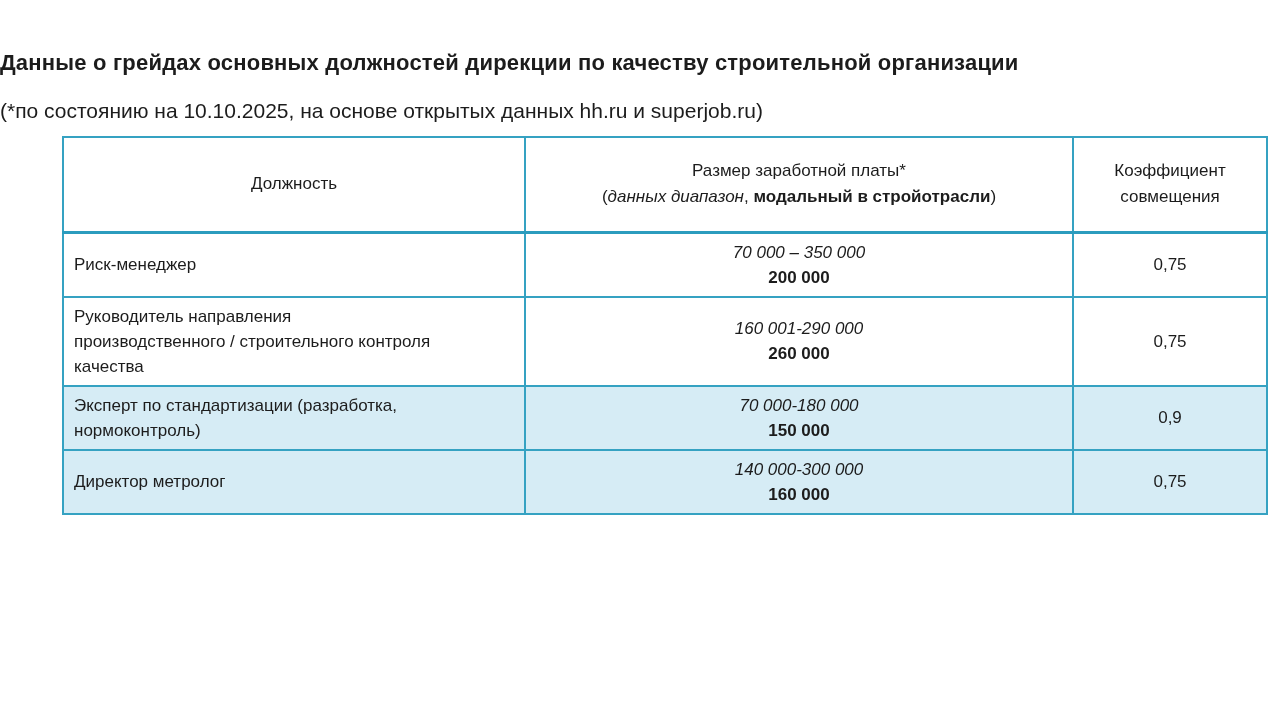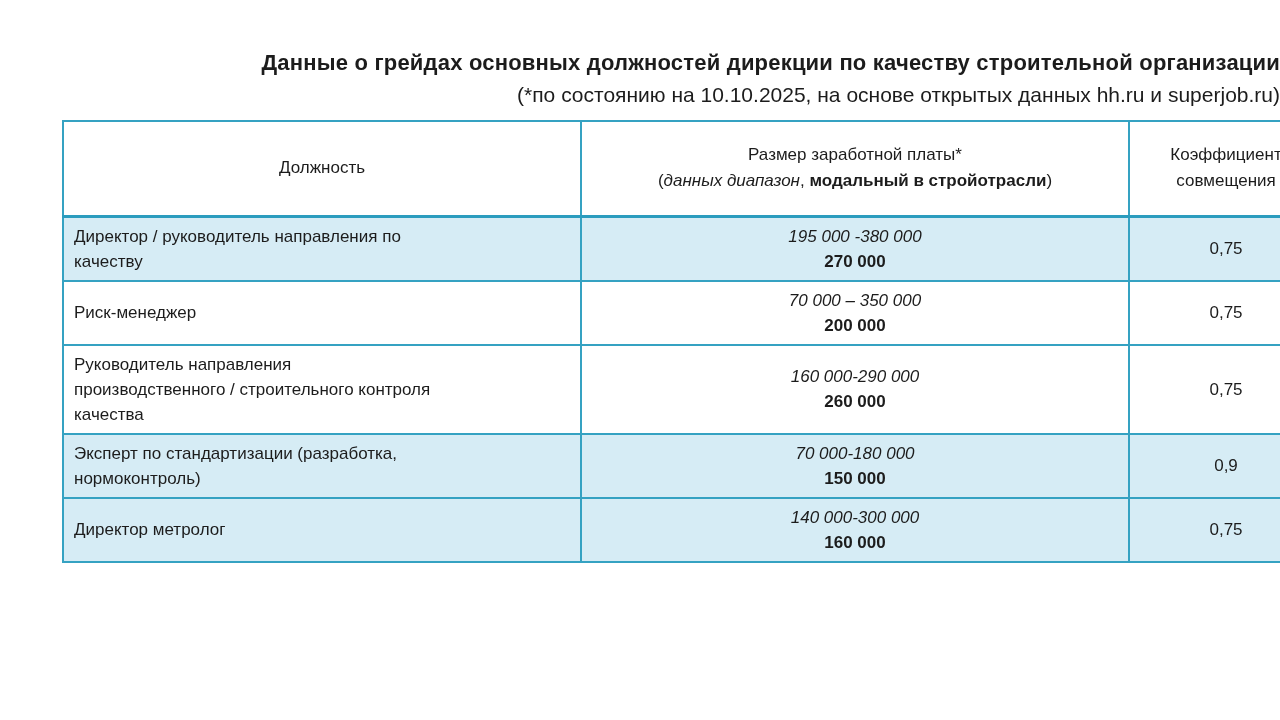--- a/index.html
+++ b/index.html
@@ -7,36 +7,36 @@
     --rule:#2B9CBE;
     --alt:#D6ECF5;
     --text:#1C1C1C;
   }
   *{box-sizing:border-box;margin:0;padding:0}
   html,body{background:#ffffff}
   body{
     width:1280px;height:720px;overflow:hidden;
     font-family:"Liberation Sans",sans-serif;color:var(--text);
   }
-  .titles{margin-top:50px;text-align:right}
+  .titles{margin-top:50px;text-align:left}
   .title{font-size:22px;font-weight:700;letter-spacing:.2px}
-  .subtitle{font-size:21px;font-weight:400;margin-top:7px}
+  .subtitle{font-size:21px;font-weight:400;margin-top:23px}
   table.grades{
     border-collapse:collapse;table-layout:fixed;
     width:1168px;margin:13px 0 0 62px;
   }
   .grades th,.grades td{
     border:2px solid var(--border);
     font-size:17px;font-weight:400;vertical-align:middle;
   }
   .grades thead th{
     height:95px;border-bottom:3px solid var(--rule);
     text-align:center;line-height:26px;background:#fff;
   }
-  .col-pos{width:518px}
+  .col-pos{width:462px}
   .col-sal{width:548px}
   .col-coef{width:194px}
   .grades tbody td{height:58px;padding:6px 10px;line-height:25px}
   .grades tbody td.col-pos{text-align:left;white-space:pre-line}
   .grades tbody td.col-sal,
   .grades tbody td.col-coef{text-align:center}
   .grades tbody tr.alt{background:var(--alt)}
   .it{font-style:italic}
   .b{font-weight:700}
   .range{font-style:italic}
@@ -55,46 +55,37 @@
     <tr>
       <th class="col-pos">Должность</th>
       <th class="col-sal">
         <div>Размер заработной платы*</div>
         <div><span>(</span><span class="it">данных диапазон</span><span>, </span><span class="b">модальный в стройотрасли</span><span>)</span></div>
       </th>
       <th class="col-coef">Коэффициент совмещения</th>
     </tr>
   </thead>
   <tbody id="table-body">
-  <tr class="alt">
-    <td class="col-pos">Директор / руководитель направления по
-качеству</td>
-    <td class="col-sal">
-      <div class="range">195 000 -380 000</div>
-      <div class="modal">270 000</div>
-    </td>
-    <td class="col-coef">0,75</td>
-  </tr>
 
   <tr>
     <td class="col-pos">Риск-менеджер</td>
     <td class="col-sal">
       <div class="range">70 000 – 350 000</div>
       <div class="modal">200 000</div>
     </td>
     <td class="col-coef">0,75</td>
   </tr>
 
 
   <tr>
     <td class="col-pos">Руководитель направления
 производственного / строительного контроля
 качества</td>
     <td class="col-sal">
-      <div class="range">160 000-290 000</div>
+      <div class="range">160 001-290 000</div>
       <div class="modal">260 000</div>
     </td>
     <td class="col-coef">0,75</td>
   </tr>
 
   <tr class="alt">
     <td class="col-pos">Эксперт по стандартизации (разработка,
 нормоконтроль)</td>
     <td class="col-sal">
       <div class="range">70 000-180 000</div>

